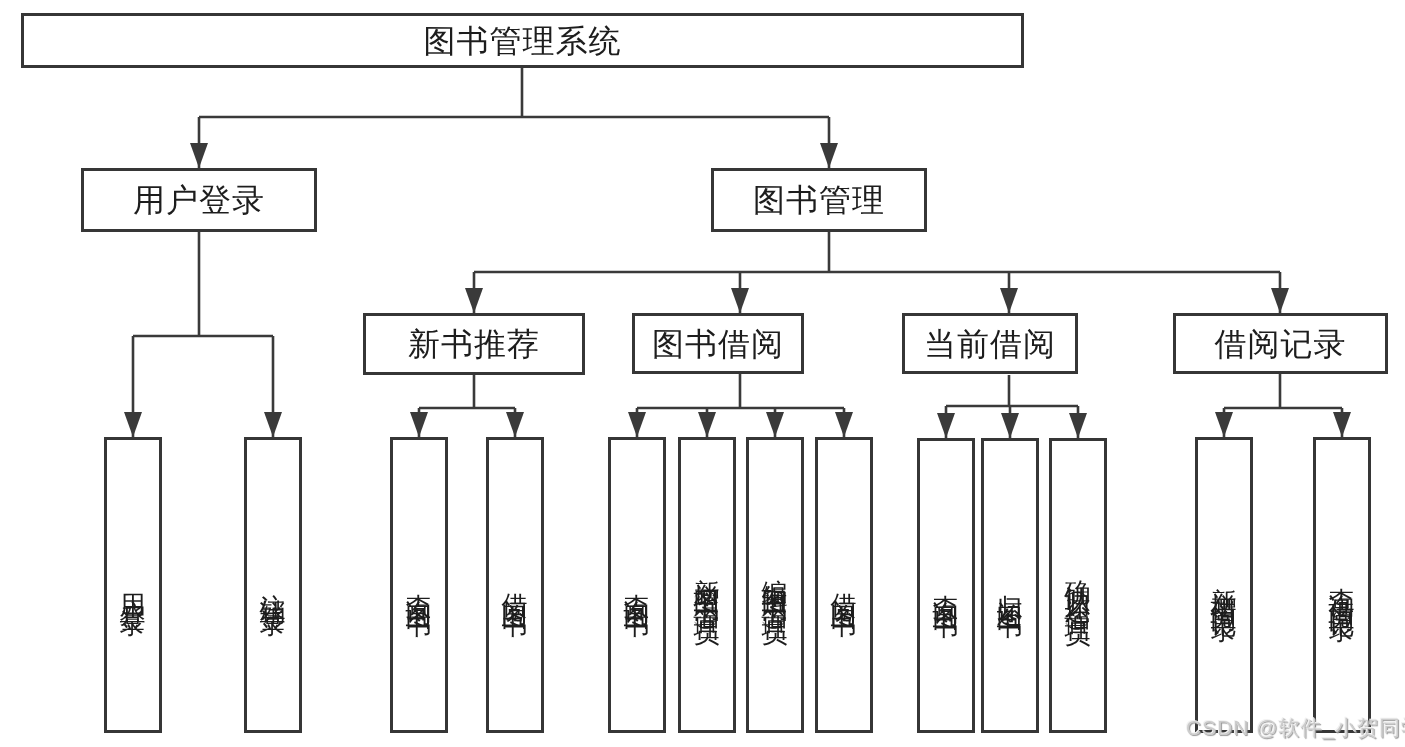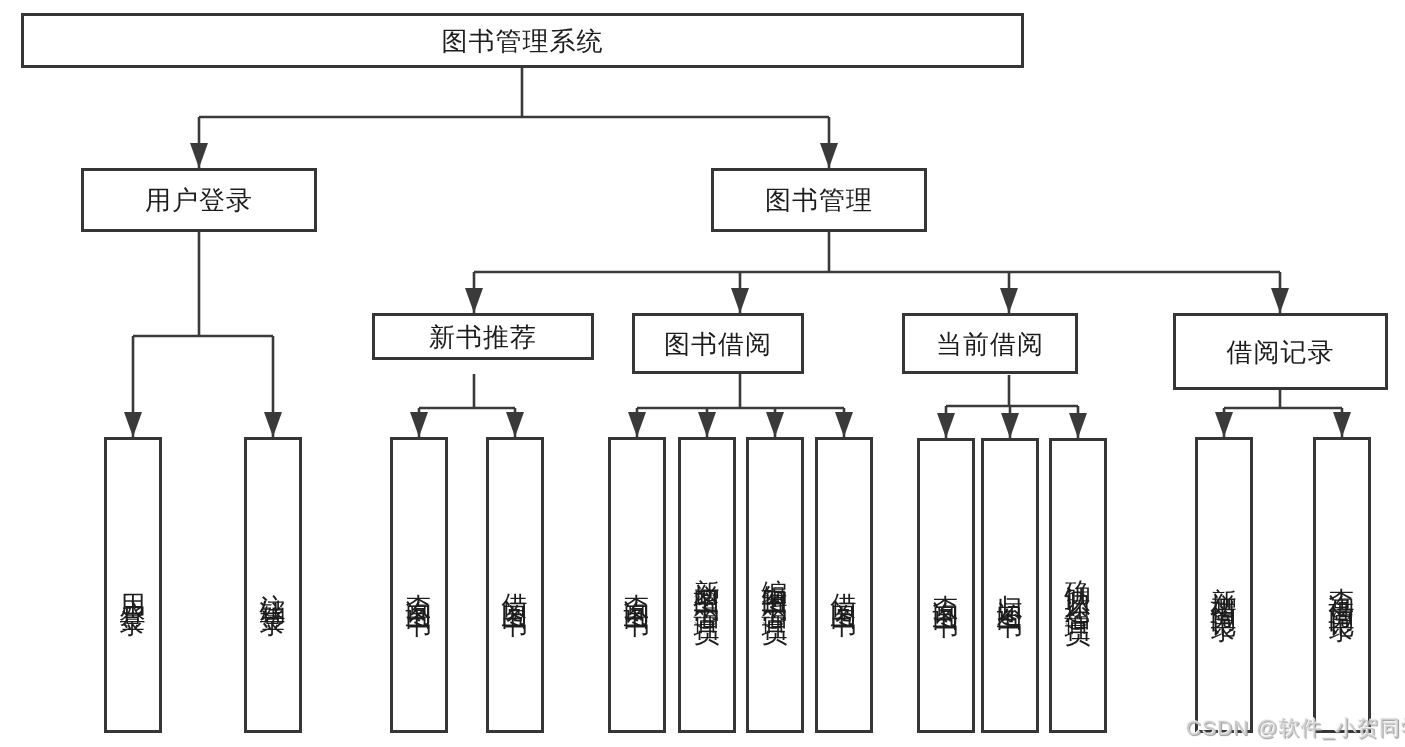--- a/index.html
+++ b/index.html
@@ -12,21 +12,21 @@
     position:relative;width:1405px;height:747px;background:var(--box-fill);
     overflow:hidden;
   }
   .wires{position:absolute;left:0;top:0;width:1405px;height:747px;}
   .cline{stroke:var(--line);stroke-width:2.6;fill:none;}
   .ahead{fill:var(--line);}
   .box{
     position:absolute;box-sizing:border-box;background:var(--box-fill);
     border:3px solid var(--box-border);color:var(--text);
     display:flex;align-items:center;justify-content:center;
-    font-size:26px;line-height:1;white-space:nowrap;
+    font-size:32px;line-height:1;white-space:nowrap;
   }
   .h{letter-spacing:1px;}
   .v{
     writing-mode:vertical-rl;text-orientation:mixed;
     letter-spacing:6px;font-size:26px;white-space:normal;
   }
   .watermark{
     position:absolute;left:1186px;top:714px;font-size:21px;
     color:var(--watermark);letter-spacing:1px;
     text-shadow:-1px -1px 0 #f2f2f2, 1px 1px 1px #969696;
@@ -78,24 +78,24 @@
 
     <line class="cline" x1="1224" y1="408" x2="1224" y2="437" marker-end="url(#arw)"></line>
     <line class="cline" x1="1342" y1="408" x2="1342" y2="437" marker-end="url(#arw)"></line>
   </svg>
 
   <div class="box h" style="left:21px;top:13px;width:1003px;height:55px">图书管理系统</div>
 
   <div class="box h" style="left:81px;top:168px;width:236px;height:64px">用户登录</div>
   <div class="box h" style="left:711px;top:168px;width:216px;height:64px">图书管理</div>
 
-  <div class="box h" style="left:372px;top:313px;width:222px;height:47px">新书推荐</div>
+  <div class="box h" style="left:363px;top:313px;width:222px;height:62px">新书推荐</div>
   <div class="box h" style="left:632px;top:313px;width:172px;height:61px">图书借阅</div>
   <div class="box h" style="left:902px;top:313px;width:176px;height:61px">当前借阅</div>
-  <div class="box h" style="left:1173px;top:313px;width:215px;height:77px">借阅记录</div>
+  <div class="box h" style="left:1173px;top:313px;width:215px;height:61px">借阅记录</div>
 
   <div class="box v" style="left:104px;top:437px;width:58px;height:296px">用户登录</div>
   <div class="box v" style="left:244px;top:437px;width:58px;height:296px">注销登录</div>
 
   <div class="box v" style="left:390px;top:437px;width:58px;height:296px">查询图书</div>
   <div class="box v" style="left:486px;top:437px;width:58px;height:296px">借阅图书</div>
 
   <div class="box v" style="left:608px;top:437px;width:58px;height:296px">查询图书</div>
   <div class="box v" style="left:678px;top:437px;width:58px;height:296px">新增图书（管理员）</div>
   <div class="box v" style="left:746px;top:437px;width:58px;height:296px">编辑图书（管理员）</div>

